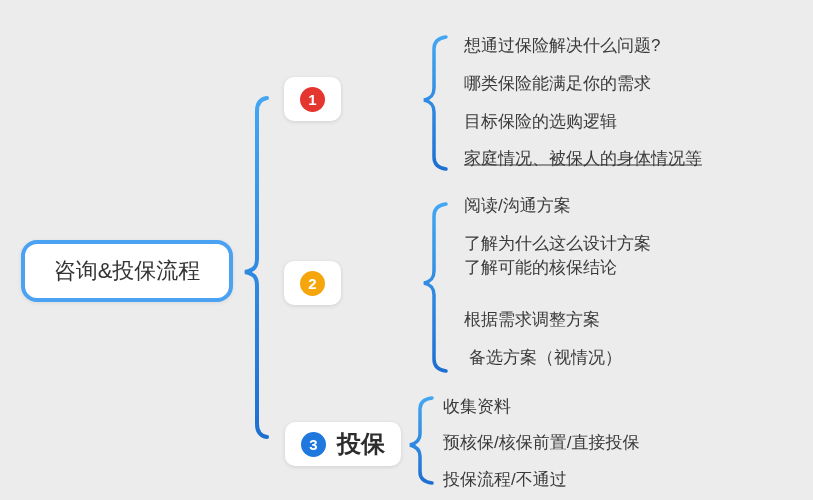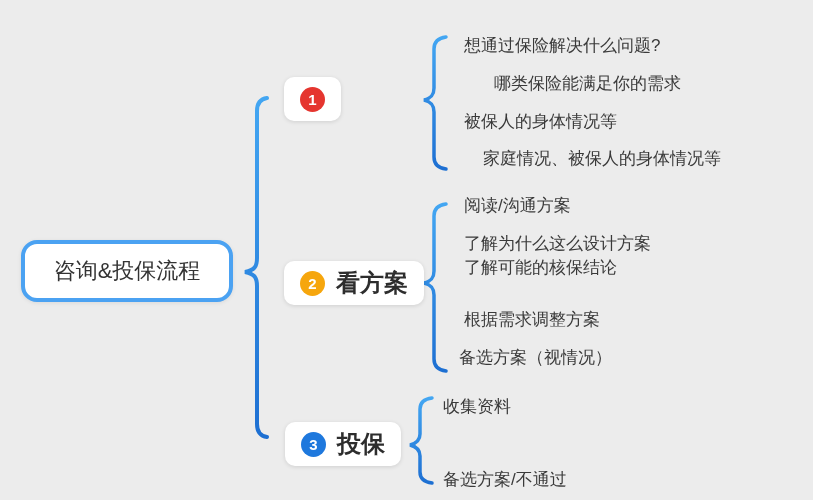--- a/index.html
+++ b/index.html
@@ -90,34 +90,34 @@
     <path d="M 446,204 C 438,205 434,209 434,216 L 434,271 C 434,277 432,281 424,283 C 432,285 434,289 434,295 L 434,359 C 434,366 438,370 446,371" fill="none" stroke="url(#braceGrad)" stroke-width="3.5" stroke-linecap="round"></path>
     <path d="M 432,398 C 424,399 420,403 420,409 L 420,434 C 420,439 418,443 410,445 C 418,447 420,451 420,456 L 420,472 C 420,478 424,482 432,483" fill="none" stroke="url(#braceGrad)" stroke-width="3.5" stroke-linecap="round"></path>
   </svg>
 
   <div class="root-node">咨询&amp;投保流程</div>
 
   <div class="branch-node b1">
     <span class="badge" style="background: rgb(229, 53, 47);">1</span>
   </div>
   <div class="leaf" style="left:464px; top:45px;">想通过保险解决什么问题?</div>
-  <div class="leaf" style="left:464px; top:83px;margin-left:30px;">哪类保险能满足你的需求</div>
-  <div class="leaf" style="left:464px; top:121px;">被保人的身体情况等</div>
-  <div class="leaf" style="left:483px; top:158px;">家庭情况、被保人的身体情况等</div>
+  <div class="leaf" style="left:464px; top:83px;">哪类保险能满足你的需求</div>
+  <div class="leaf" style="left:464px; top:121px;">目标保险的选购逻辑</div>
+  <div class="leaf" style="left:464px; top:158px;text-decoration:underline;">家庭情况、被保人的身体情况等</div>
 
   <div class="branch-node b2">
     <span class="badge" style="background: rgb(246, 166, 13);">2</span>
-    <span class="branch-label">看方案</span>
   </div>
   <div class="leaf" style="left:464px; top:243px;">了解为什么这么设计方案</div>
   <div class="leaf" style="left:464px; top:205px;">阅读/沟通方案</div>
   <div class="leaf" style="left:464px; top:267px;">了解可能的核保结论</div>
   <div class="leaf" style="left:464px; top:319px;">根据需求调整方案</div>
-  <div class="leaf" style="left:459px; top:357px;font-family:Liberation Serif, serif;">备选方案（视情况）</div>
+  <div class="leaf" style="left:469px; top:357px;font-family:Liberation Serif, serif;">备选方案（视情况）</div>
 
   <div class="branch-node b3">
     <span class="badge" style="background: rgb(30, 120, 221);">3</span>
     <span class="branch-label">投保</span>
   </div>
   <div class="leaf" style="left:443px; top:406px;font-family:Liberation Mono, monospace;">收集资料</div>
-  <div class="leaf" style="left:443px; top:479px;">备选方案/不通过</div>
+  <div class="leaf" style="left:443px; top:442px;">预核保/核保前置/直接投保</div>
+  <div class="leaf" style="left:443px; top:479px;">投保流程/不通过</div>
 
 </div>
 
 </body></html>

